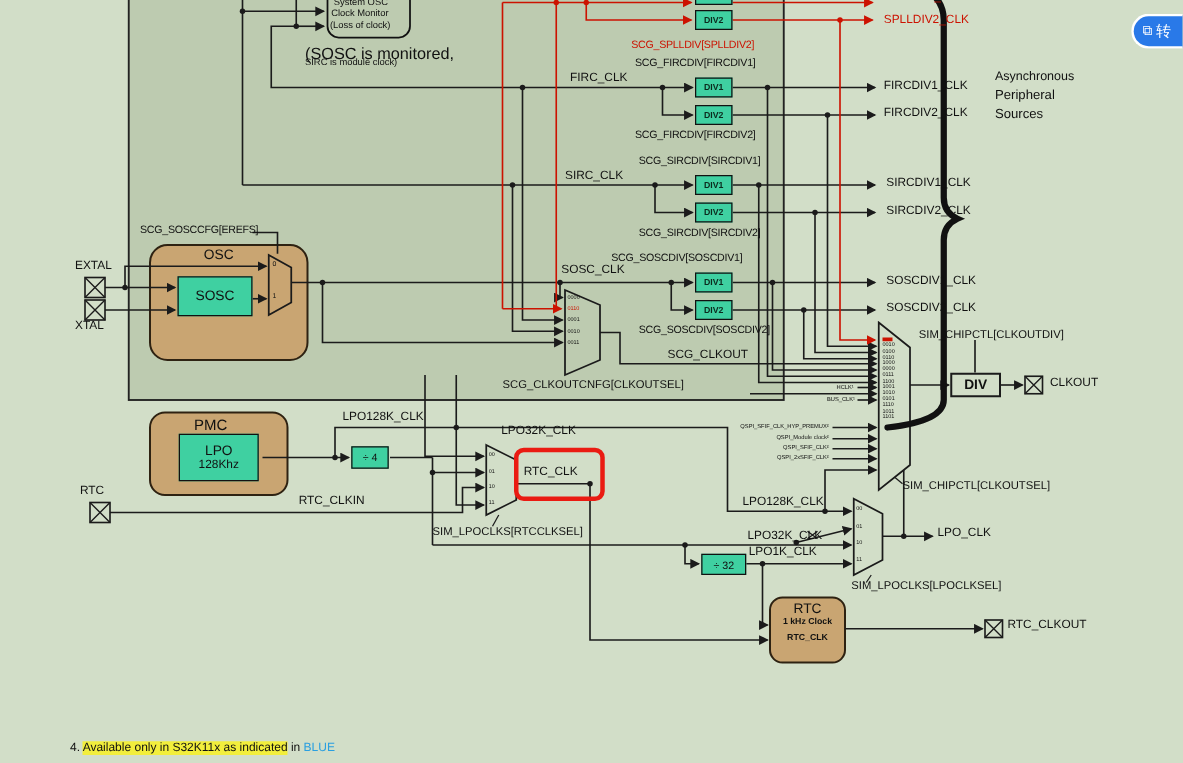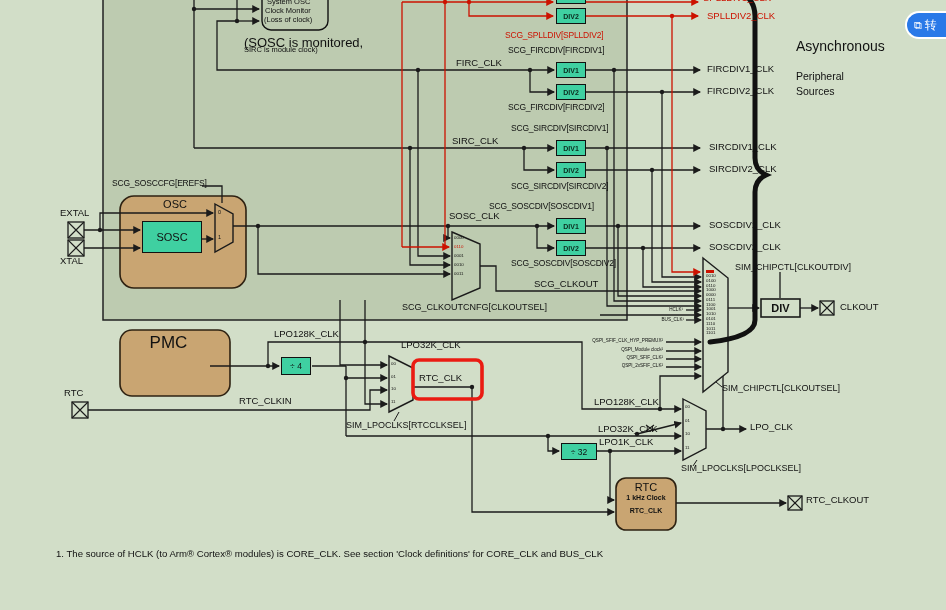--- a/index.html
+++ b/index.html
@@ -212,20 +212,24 @@
 <div class="divblk" style="left:556px;top:62px">DIV1</div>
 <div class="divblk" style="left:556px;top:84px">DIV2</div>
 <div class="divblk" style="left:556px;top:140px">DIV1</div>
 <div class="divblk" style="left:556px;top:162px">DIV2</div>
 <div class="divblk" style="left:556px;top:218px">DIV1</div>
 <div class="divblk" style="left:556px;top:240px">DIV2</div>
 
 <div class="teal" style="left:142px;top:221px;width:60px;height:32px;font-size:11px">
       <span>SOSC</span>
     </div>
+<div class="teal" style="left:143px;top:347px;width:64px;height:38px">
+  <span class="lb" style="position:static;font-size:11px">LPO</span>
+  <span class="lb" style="position:static;font-size:9.5px">128Khz</span>
+</div>
 <div class="teal" style="left:281px;top:357px;width:30px;height:18px;font-size:8.5px">
       <span>÷ 4</span>
     </div>
 <div class="teal" style="left:561px;top:443px;width:36px;height:17px;font-size:8.5px">
       <span>÷ 32</span>
     </div>
 
 <div class="lb" style="left:267px;top:-2px;font-size:7.5px">System OSC</div>
 <div class="lb" style="left:265px;top:7px;font-size:7.5px">Clock Monitor</div>
 <div class="lb" style="left:264px;top:16px;font-size:7.5px">(Loss of clock)</div>
@@ -245,40 +249,40 @@
 
 <div class="lb red" style="left:703px;top:-7px">SPLLDIV1_CLK</div>
 <div class="lb red" style="left:707px;top:11px">SPLLDIV2_CLK</div>
 <div class="lb" style="left:707px;top:64px">FIRCDIV1_CLK</div>
 <div class="lb" style="left:707px;top:86px">FIRCDIV2_CLK</div>
 <div class="lb" style="left:709px;top:142px">SIRCDIV1_CLK</div>
 <div class="lb" style="left:709px;top:164px">SIRCDIV2_CLK</div>
 <div class="lb" style="left:709px;top:220px">SOSCDIV1_CLK</div>
 <div class="lb" style="left:709px;top:242px">SOSCDIV2_CLK</div>
 
-<div class="lb" style="left:796px;top:39px;font-size:14px">Asynchronous</div>
+<div class="lb" style="left:796px;top:56px;font-size:10px">Asynchronous</div>
 <div class="lb" style="left:796px;top:71px;font-size:10.5px">Peripheral</div>
 <div class="lb" style="left:796px;top:86px;font-size:10.5px">Sources</div>
 
 <div class="lb reg" style="left:112px;top:179px">SCG_SOSCCFG[EREFS]</div>
 <div class="lb c" style="left:120px;top:198px;width:110px;font-size:11px">OSC</div>
 <div class="lb" style="left:218px;top:209px;font-size:5.5px">0</div>
 <div class="lb" style="left:218px;top:234px;font-size:5.5px">1</div>
 <div class="lb" style="left:60px;top:208px">EXTAL</div>
 <div class="lb" style="left:60px;top:256px">XTAL</div>
 
 <div class="lb code" style="left:454px;top:236px">0000</div>
 <div class="lb code red" style="left:454px;top:245px">0110</div>
 <div class="lb code" style="left:454px;top:254px">0001</div>
 <div class="lb code" style="left:454px;top:263px">0010</div>
 <div class="lb code" style="left:454px;top:272px">0011</div>
 <div class="lb t9" style="left:402px;top:303px">SCG_CLKOUTCNFG[CLKOUTSEL]</div>
 <div class="lb" style="left:534px;top:279px">SCG_CLKOUT</div>
 
-<div class="lb c" style="left:120px;top:334px;width:97px;font-size:17px">PMC</div>
+<div class="lb c" style="left:120px;top:334px;width:97px;font-size:12px">PMC</div>
 <div class="lb" style="left:274px;top:329px">LPO128K_CLK</div>
 <div class="lb" style="left:64px;top:388px">RTC</div>
 <div class="lb" style="left:239px;top:396px">RTC_CLKIN</div>
 
 <div class="lb" style="left:401px;top:340px">LPO32K_CLK</div>
 <div class="lb code" style="left:391px;top:362px">00</div>
 <div class="lb code" style="left:391px;top:375px">01</div>
 <div class="lb code" style="left:391px;top:387px">10</div>
 <div class="lb code" style="left:391px;top:400px">11</div>
 <div class="lb" style="left:419px;top:373px">RTC_CLK</div>
@@ -317,20 +321,20 @@
 <div class="lb code" style="left:685px;top:432px">10</div>
 <div class="lb code" style="left:685px;top:446px">11</div>
 <div class="lb" style="left:750px;top:422px">LPO_CLK</div>
 <div class="lb t9" style="left:681px;top:464px">SIM_LPOCLKS[LPOCLKSEL]</div>
 
 <div class="lb c" style="left:616px;top:481px;width:60px;font-size:11px">RTC</div>
 <div class="lb c" style="left:616px;top:494px;width:60px;font-size:7px;font-weight:bold">1 kHz Clock</div>
 <div class="lb c" style="left:616px;top:507px;width:60px;font-size:7px;font-weight:bold">RTC_CLK</div>
 <div class="lb" style="left:806px;top:495px">RTC_CLKOUT</div>
 
-<div class="fnote" style="left:56px;top:548px">1. The source of HCLK (to Arm® Cortex® modules) is CORE_CLK. See section 'Clock definitions' for CORE_CLK and BUS_CLK</div>
+<div class="fnote" style="left:56px;top:593px"><span>4. </span><span class="hl">Available only in S32K11x as indicated</span><span> in </span><span class="blue">BLUE</span></div>
 
 <div id="tbtn">
   <span class="tb-icon">⧉</span>
   <span class="tb-txt">转</span>
 </div>
 
 </div>
 
 </body></html>

